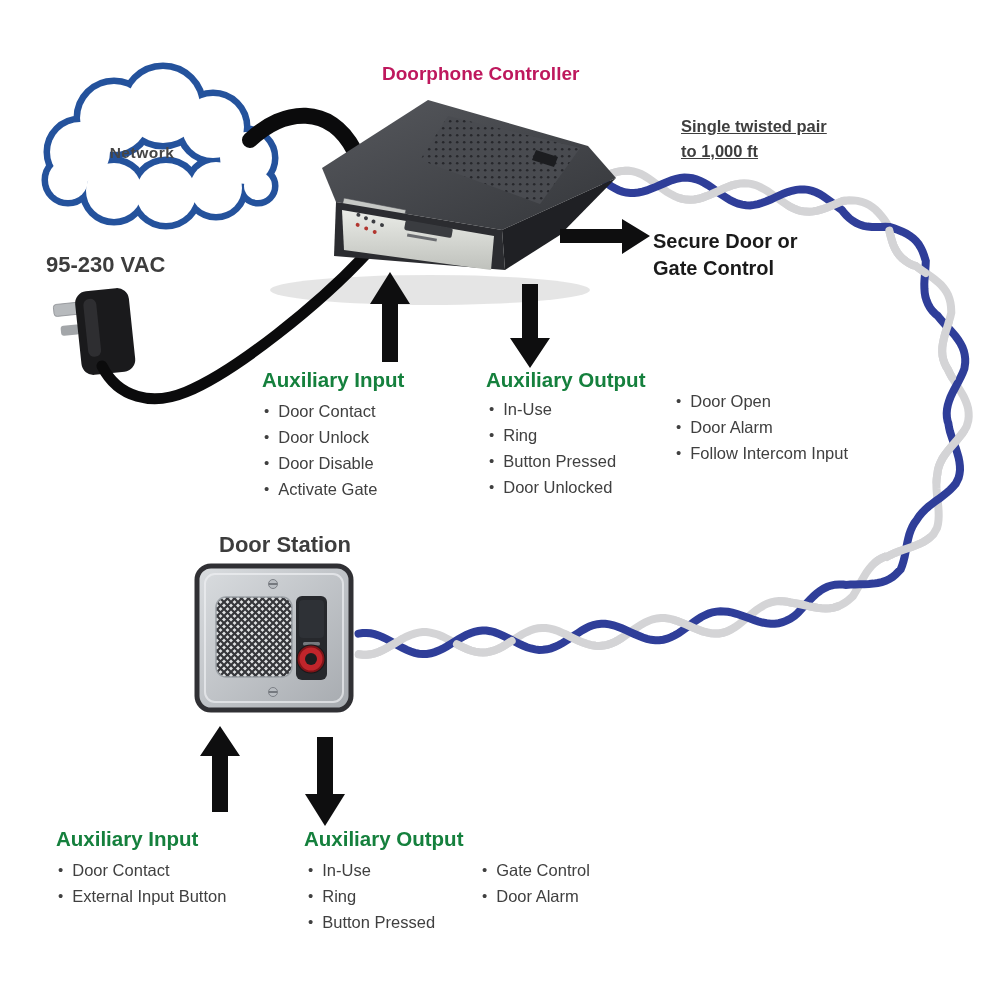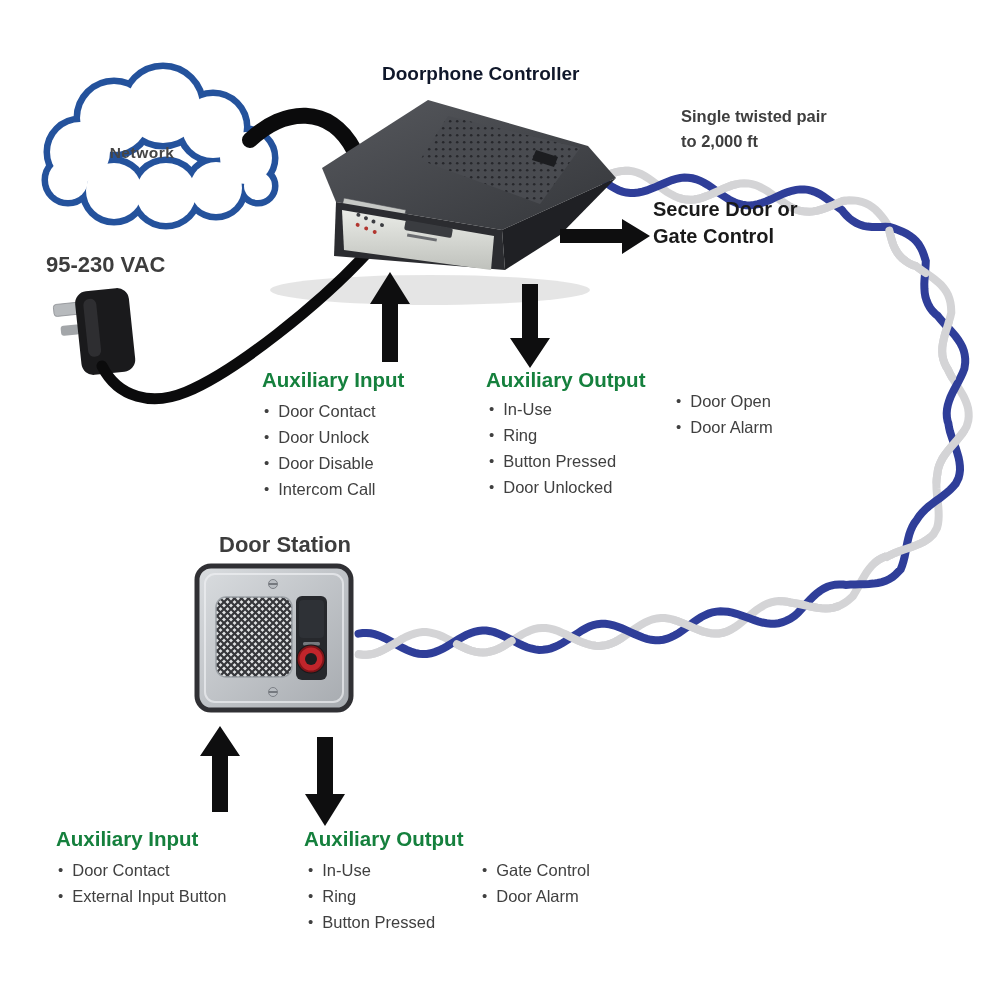--- a/index.html
+++ b/index.html
@@ -3,21 +3,21 @@
 <meta charset="utf-8">
 <style>
   html,body{margin:0;padding:0;background:#ffffff;}
   .diagram{
     position:relative;width:1000px;height:1000px;background:#ffffff;
     font-family:"Liberation Sans", sans-serif;overflow:hidden;
   }
   .diagram svg{position:absolute;left:0;top:0;}
   .lbl{position:absolute;white-space:nowrap;}
   .lbl-med{font-weight:bold;font-size:22px;color:#3d3d3d;}
-  .lbl-big{font-weight:bold;font-size:19px;color:#0f172a;}
+  .lbl-big{font-weight:bold;font-size:19px;color:#be185d;}
   .lbl-secure{font-weight:bold;font-size:20px;color:#1a1a1a;line-height:27px;}
   .lbl-twisted{font-weight:bold;font-size:16.5px;color:#3e3e3e;line-height:25px;}
   .heading{position:absolute;font-weight:bold;font-size:20.5px;color:#15803d;white-space:nowrap;}
   .bullets{position:absolute;}
   .bullets .row{
     display:flex;align-items:flex-start;height:26px;line-height:24px;
     font-weight:normal;font-size:16.5px;color:#404040;white-space:nowrap;
   }
   .bullets .row::before{content:"•";margin-right:9px;font-size:15px;}
   .net-label{font-weight:bold;font-size:15.5px;color:#454545;letter-spacing:.5px;text-align:center;width:90px;}
@@ -139,48 +139,49 @@
       <path d="M522,284 L522,338 L510,338 L530,368 L550,338 L538,338 L538,284 Z"></path>
       <path d="M212,812 L212,756 L200,756 L220,726 L240,756 L228,756 L228,812 Z"></path>
       <path d="M317,737 L317,794 L305,794 L325,826 L345,794 L333,794 L333,737 Z"></path>
     </g>
   </svg>
 
   <div class="lbl lbl-big" style="left:382px;top:63px;">Doorphone Controller</div>
   <div class="lbl net-label" style="left:97px;top:144px;">Network</div>
   <div class="lbl lbl-med" style="left:46px;top:252px;">95-230 VAC</div>
 
-  <div class="lbl lbl-twisted" style="left:681px;top:104px;">
+  <div class="lbl lbl-twisted" style="left:681px;top:114px;text-decoration:underline;">
     <div>Single twisted pair</div>
-    <div>to 2,000 ft</div>
-  </div>
-
-  <div class="lbl lbl-secure" style="left:653px;top:196px;">
+    <div>to 1,000 ft</div>
+  </div>
+
+  <div class="lbl lbl-secure" style="left:653px;top:228px;">
     <div>Secure Door or</div>
     <div>Gate Control</div>
   </div>
 
   <div class="heading" style="left:262px;top:368px;">Auxiliary Input</div>
   <div class="bullets" style="left:264px;top:399px;">
     <div class="row">Door Contact</div>
     <div class="row">Door Unlock</div>
     <div class="row">Door Disable</div>
-    <div class="row">Intercom Call</div>
+    <div class="row">Activate Gate</div>
   </div>
 
   <div class="heading" style="left:486px;top:368px;">Auxiliary Output</div>
   <div class="bullets" style="left:489px;top:397px;">
     <div class="row">In-Use</div>
     <div class="row">Ring</div>
     <div class="row">Button Pressed</div>
     <div class="row">Door Unlocked</div>
   </div>
   <div class="bullets" style="left:676px;top:389px;">
     <div class="row">Door Open</div>
     <div class="row">Door Alarm</div>
+    <div class="row">Follow Intercom Input</div>
   </div>
 
   <div class="lbl lbl-med" style="left:219px;top:532px;">Door Station</div>
 
   <div class="heading" style="left:56px;top:827px;">Auxiliary Input</div>
   <div class="bullets" style="left:58px;top:858px;">
     <div class="row">Door Contact</div>
     <div class="row">External Input Button</div>
   </div>
 

